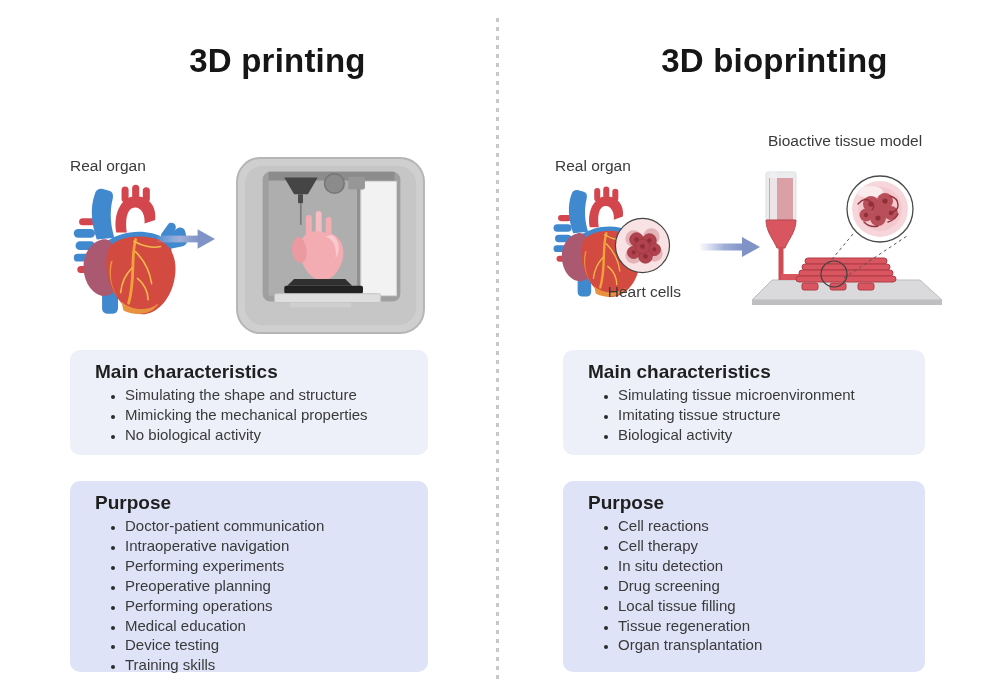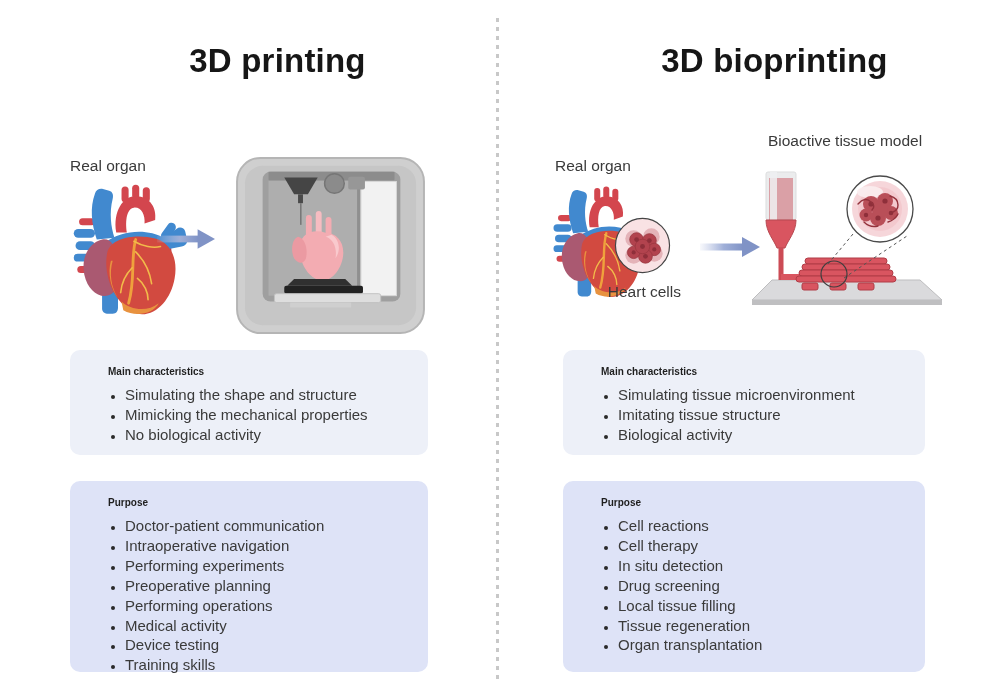--- a/index.html
+++ b/index.html
@@ -26,21 +26,21 @@
   .lbl-result-left{left:227px;top:132px;width:200px;text-align:center;}
   .lbl-real-right{left:555px;top:157px;}
   .lbl-result-right{left:745px;top:132px;width:200px;text-align:center;}
   .lbl-cells{left:605px;top:282px;width:76px;text-align:right;line-height:19px;}
   
   .infobox{
     border-radius:10px;box-sizing:border-box;
     padding:12px 14px 8px 25px;
   }
   .infobox h3{
-    margin:0 0 3px 13px;font-size:10px;font-weight:700;color:#1f1f1f;line-height:20px;
+    margin:0 0 3px 0;font-size:19px;font-weight:700;color:#1f1f1f;line-height:20px;
   }
   .infobox ul{
     margin:0;padding:0 0 0 30px;list-style:disc;
   }
   .infobox li{
     font-size:15px;color:#3a3a3a;line-height:19.9px;
   }
   .infobox li::marker{font-size:12px;color:#2a2a2a;}
   .box-characteristics{background:#edf0f8;}
   .box-purpose{background:#dee3f7;}
@@ -223,21 +223,21 @@
 
   <div class="abs infobox box-purpose box-p-left">
     <h3>Purpose</h3>
     <ul>
 
     <li>Doctor-patient communication</li>
         <li>Intraoperative navigation</li>
         <li>Performing experiments</li>
         <li>Preoperative planning</li>
         <li>Performing operations</li>
-        <li>Medical activity</li>
+        <li>Medical education</li>
         <li>Device testing</li>
         <li>Training skills</li>
       </ul>
   </div>
 
   <div class="abs col-title right">3D bioprinting</div>
 
   <div class="abs lbl lbl-real-right">Real organ</div>
   <div class="abs lbl lbl-result-right">Bioactive tissue model</div>
 

